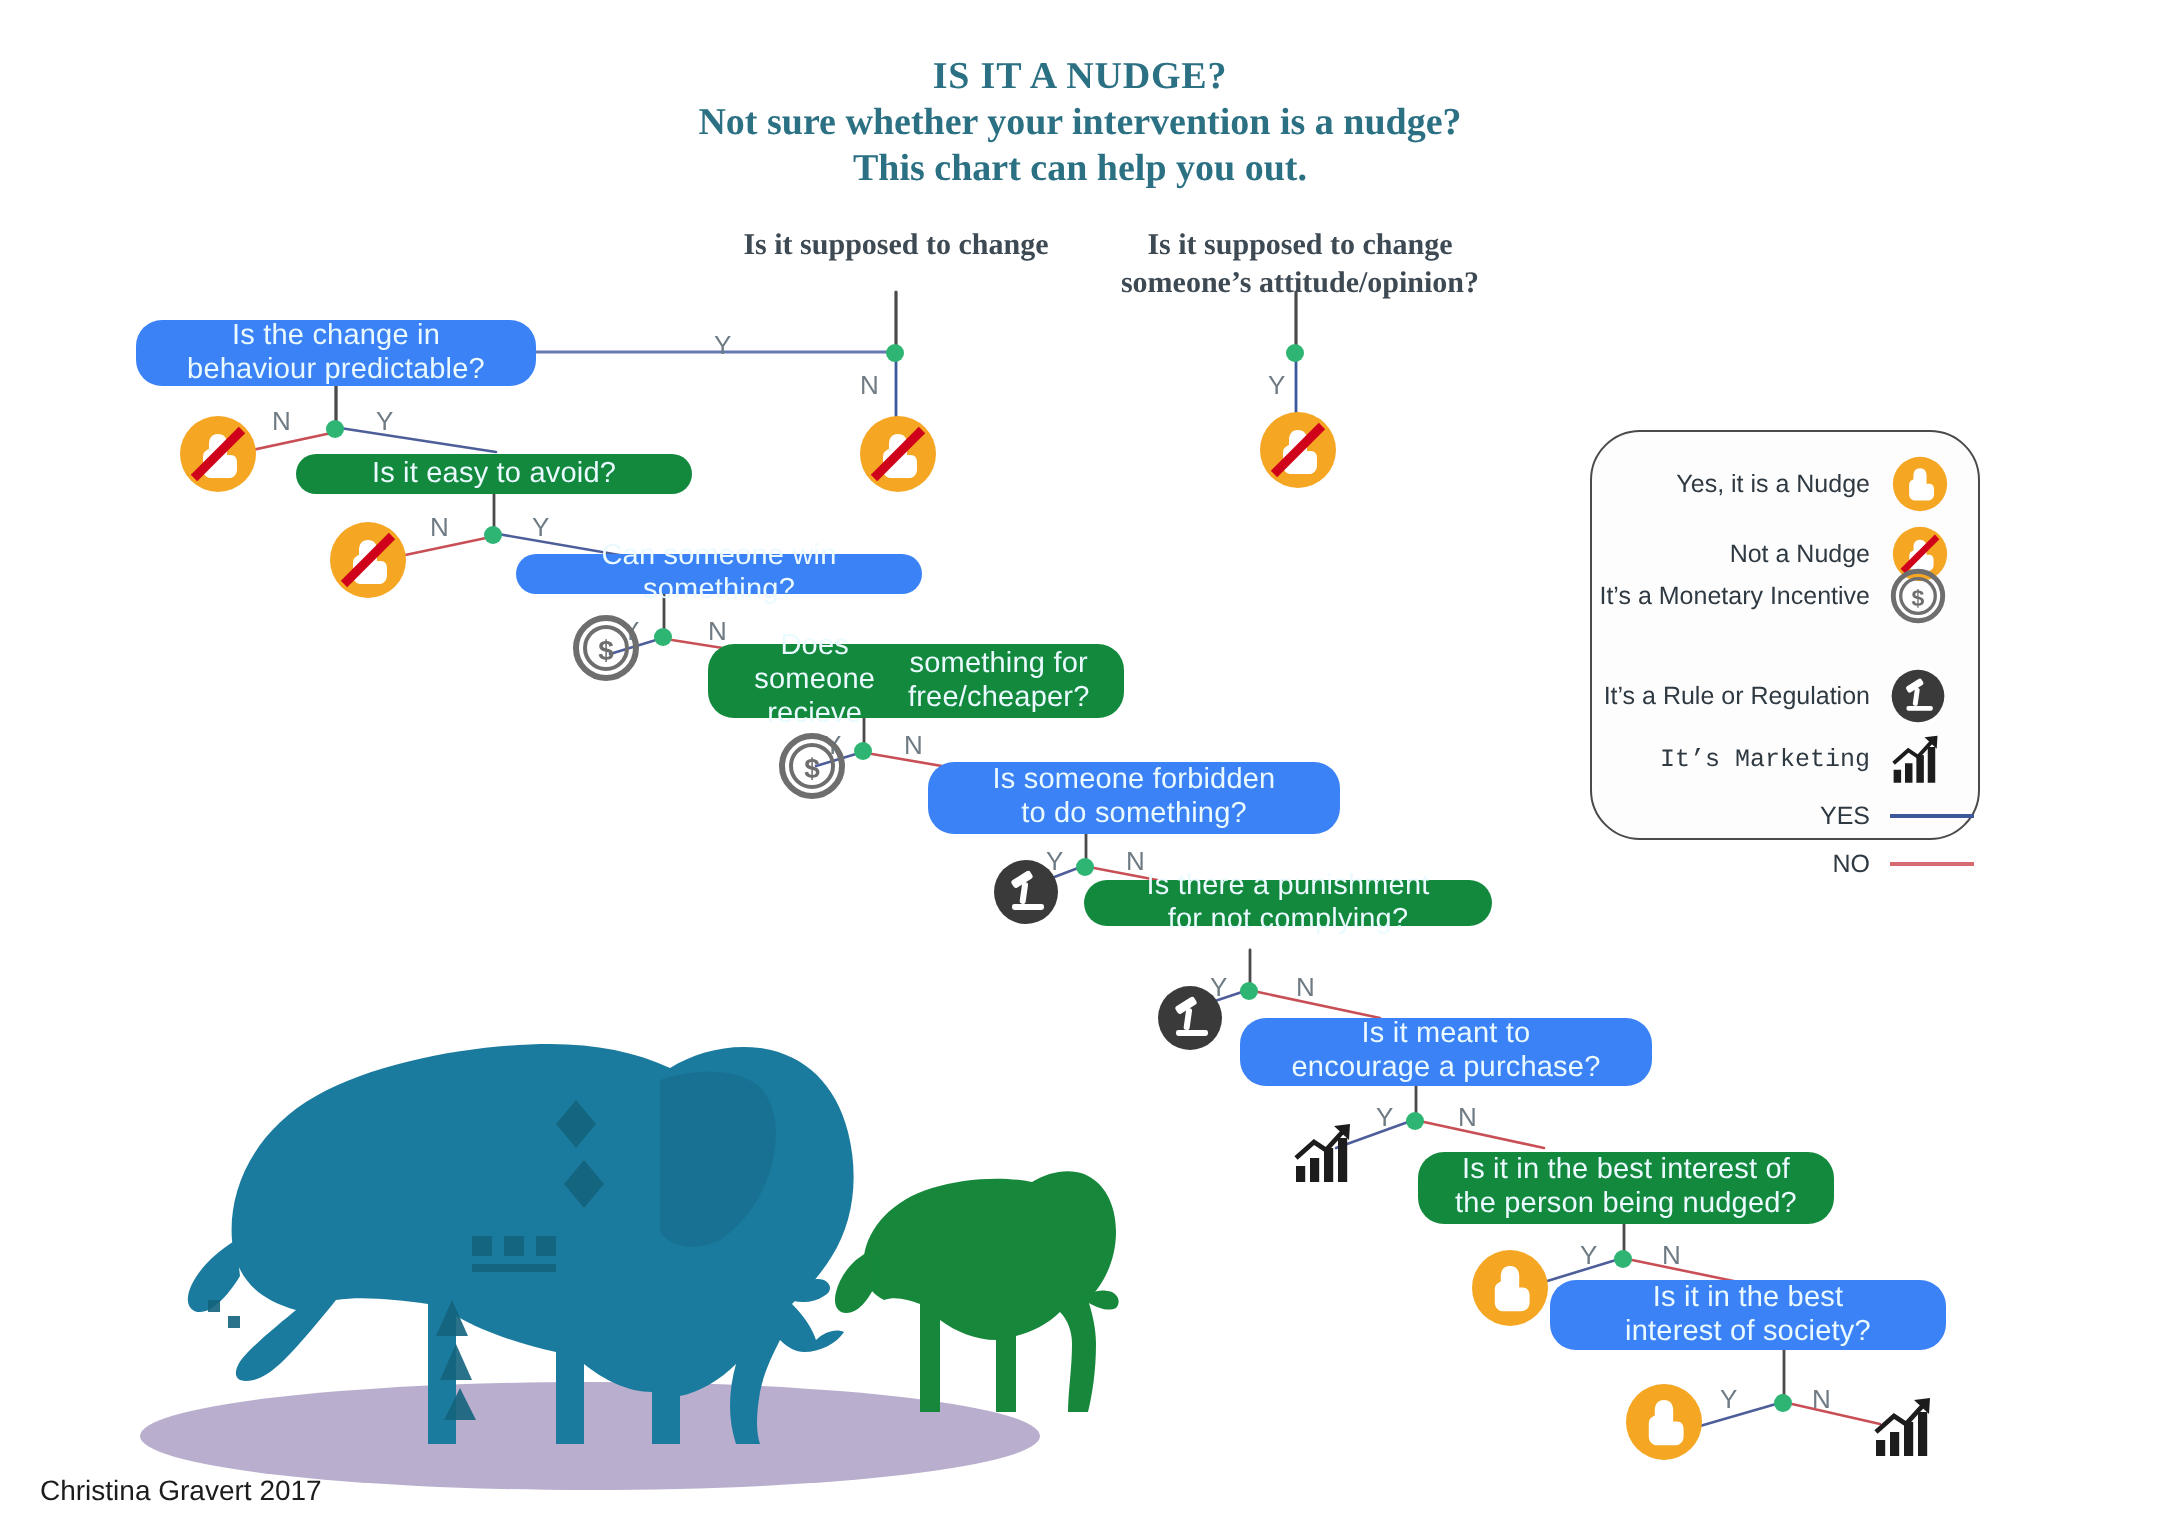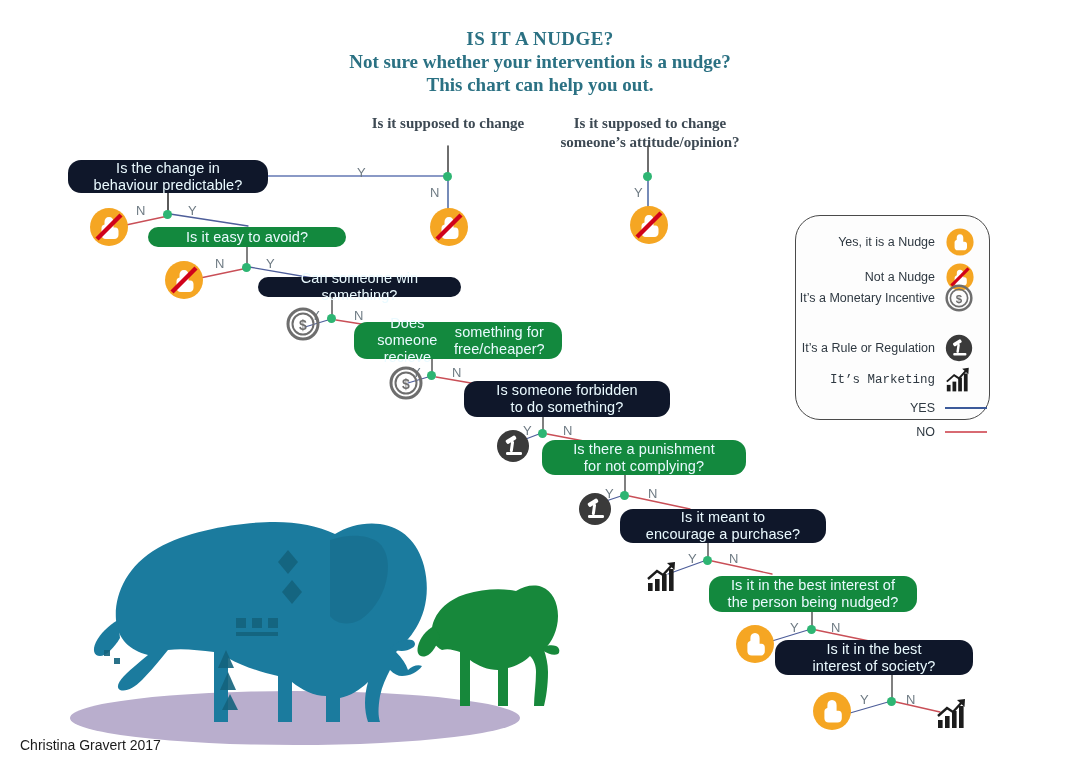--- a/index.html
+++ b/index.html
@@ -36,21 +36,21 @@
     position:absolute;
     border-radius:13px;
     color:#eafaff;
     display:flex;align-items:center;justify-content:center;
     text-align:center;
     font-size:14.5px;line-height:17px;
     padding:5px 12px;
     box-sizing:border-box;
     letter-spacing:.1px;
   }
-  .pill.teal{background:#0f172a;}
+  .pill.teal{background:#3b82f6;}
   .pill.green{background:#13893e;}
 
   
   .yn{
     position:absolute;
     font-size:13px;color:#6f7b84;
     font-family:"Liberation Sans", sans-serif;
   }
 
   
@@ -173,21 +173,21 @@
   <div class="pill green" style="left:354px;top:322px;width:208px;height:37px;flex-direction:row;">
     <span>Does someone recieve</span>
     <span>something for free/cheaper?</span>
   </div>
 
   <div class="pill teal" style="left:464px;top:381px;width:206px;height:36px;flex-direction:column;">
     <span>Is someone forbidden</span>
     <span>to do something?</span>
   </div>
 
-  <div class="pill green" style="left:542px;top:440px;width:204px;height:35px;flex-direction:column;">
+  <div class="pill green" style="left:542px;top:440px;width:204px;height:23px;flex-direction:column;">
     <span>Is there a punishment</span>
     <span>for not complying?</span>
   </div>
 
   <div class="pill teal" style="left:620px;top:509px;width:206px;height:34px;flex-direction:column;">
     <span>Is it meant to</span>
     <span>encourage a purchase?</span>
   </div>
 
   <div class="pill green" style="left:709px;top:576px;width:208px;height:36px;flex-direction:column;">

